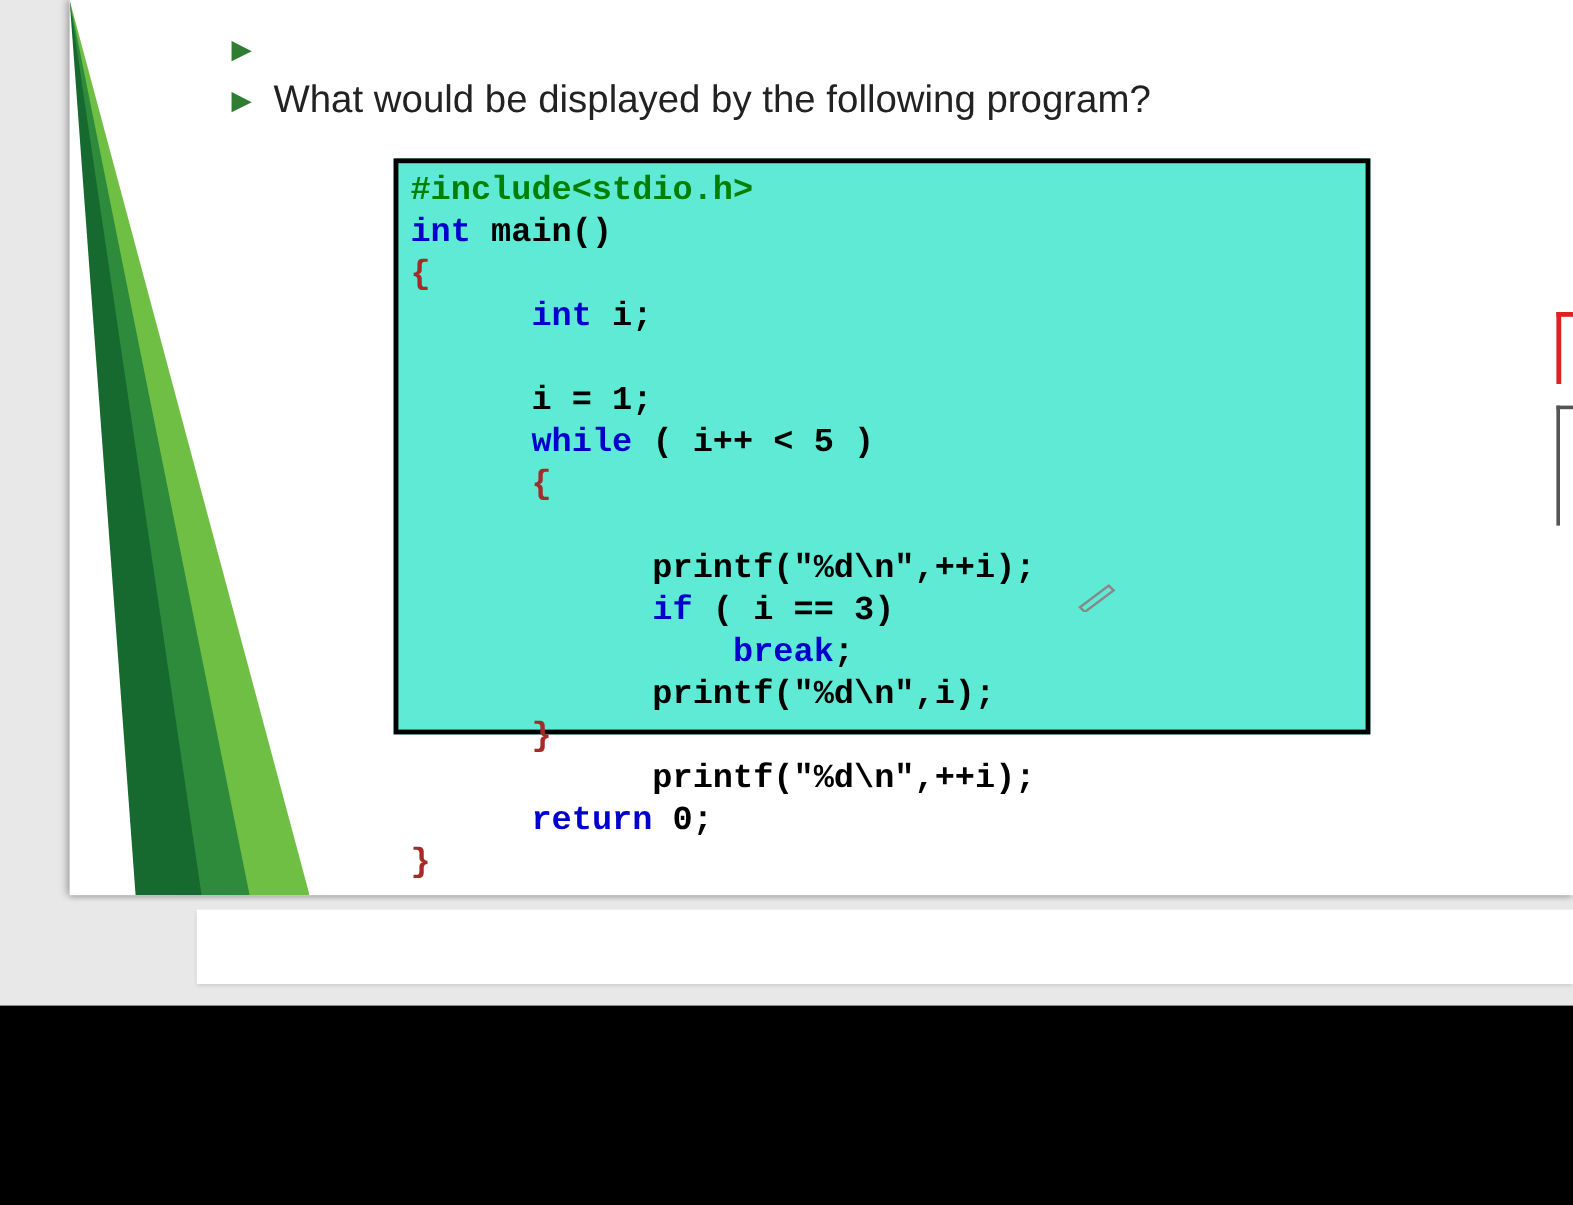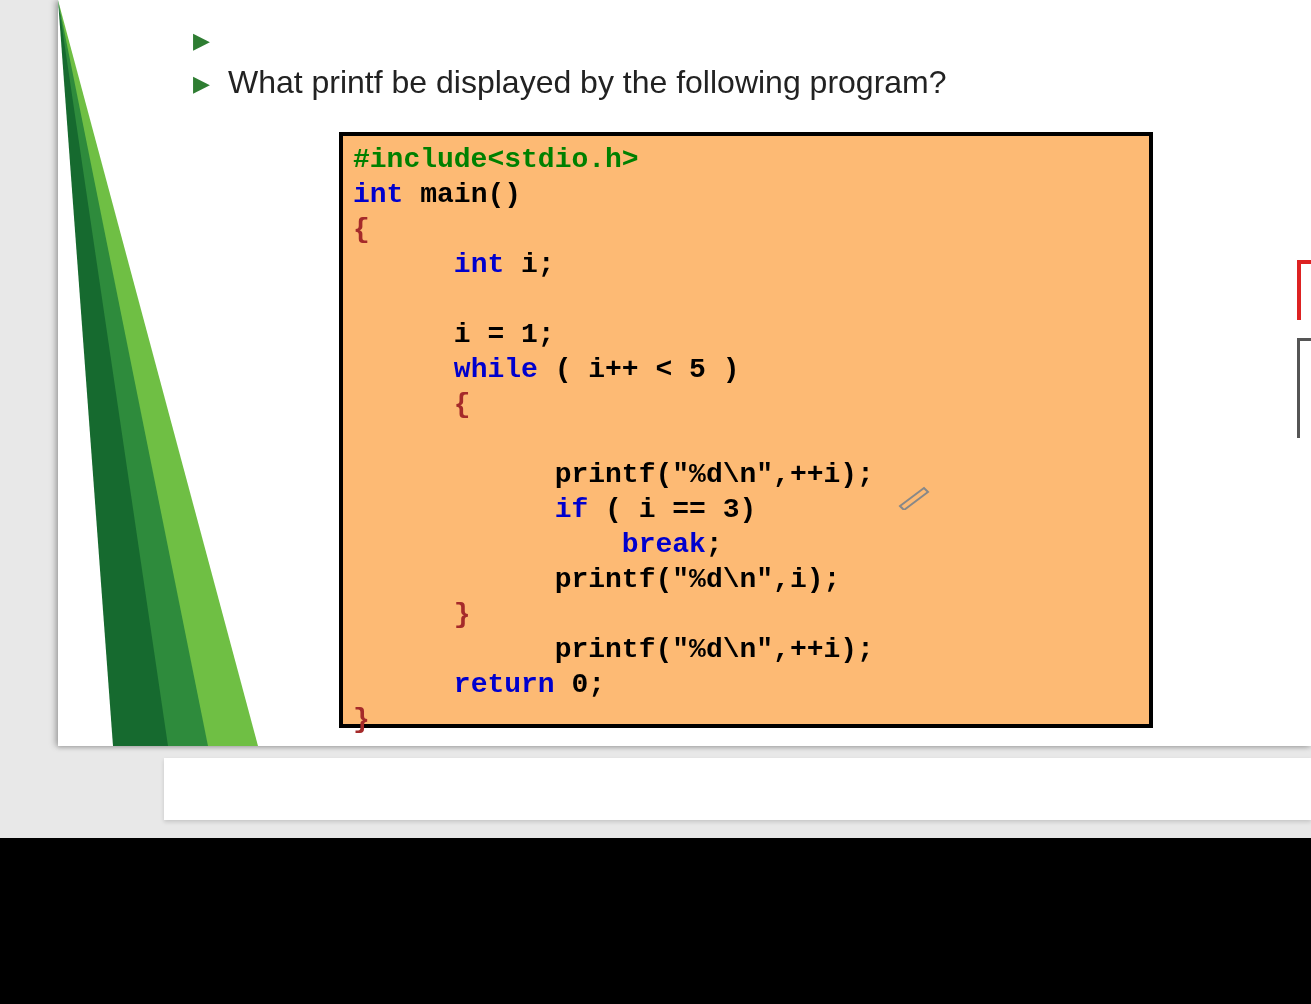--- a/index.html
+++ b/index.html
@@ -67,26 +67,25 @@
     font-size: 32px;
     color: #222;
     line-height: 1.25;
   }
   
   .code-box {
     position: absolute;
     left: 270px;
     top: 132px;
     width: 814px;
-    height: 596px;
+    height: 480px;
     border: 4px solid #000;
-    background: #fdba74;
+    background: #5eead4;
     box-sizing: border-box;
     padding: 6px 6px 6px 10px;
-    margin-left: 11px;
   }
   .code-box pre {
     margin: 0;
     font-family: "Courier New", monospace;
     font-size: 28px;
     line-height: 1.25;
     font-weight: bold;
     white-space: pre;
   }
   .c-green  { color: #008000; }
@@ -151,21 +150,21 @@
         <polygon points="0,0 110,746 55,746" fill="#166a2f"></polygon>
       </svg>
     </div>
 
     <div class="bullets">
       <div class="bullet">
         <span class="bullet-icon">▶</span>
       </div>
       <div class="bullet">
         <span class="bullet-icon">▶</span>
-        <span class="bullet-text">What printf be displayed by the following program?</span>
+        <span class="bullet-text">What would be displayed by the following program?</span>
       </div>
     </div>
 
     <div class="code-box">
 <pre><span class="c-green">#include&lt;stdio.h&gt;</span>
 <span class="c-blue">int</span><span class="c-black"> main()</span>
 <span class="c-brown">{</span>
 <span>      </span><span class="c-blue">int</span><span class="c-black"> i;</span>
 <span> </span>
 <span class="c-black">      i = 1;</span>

